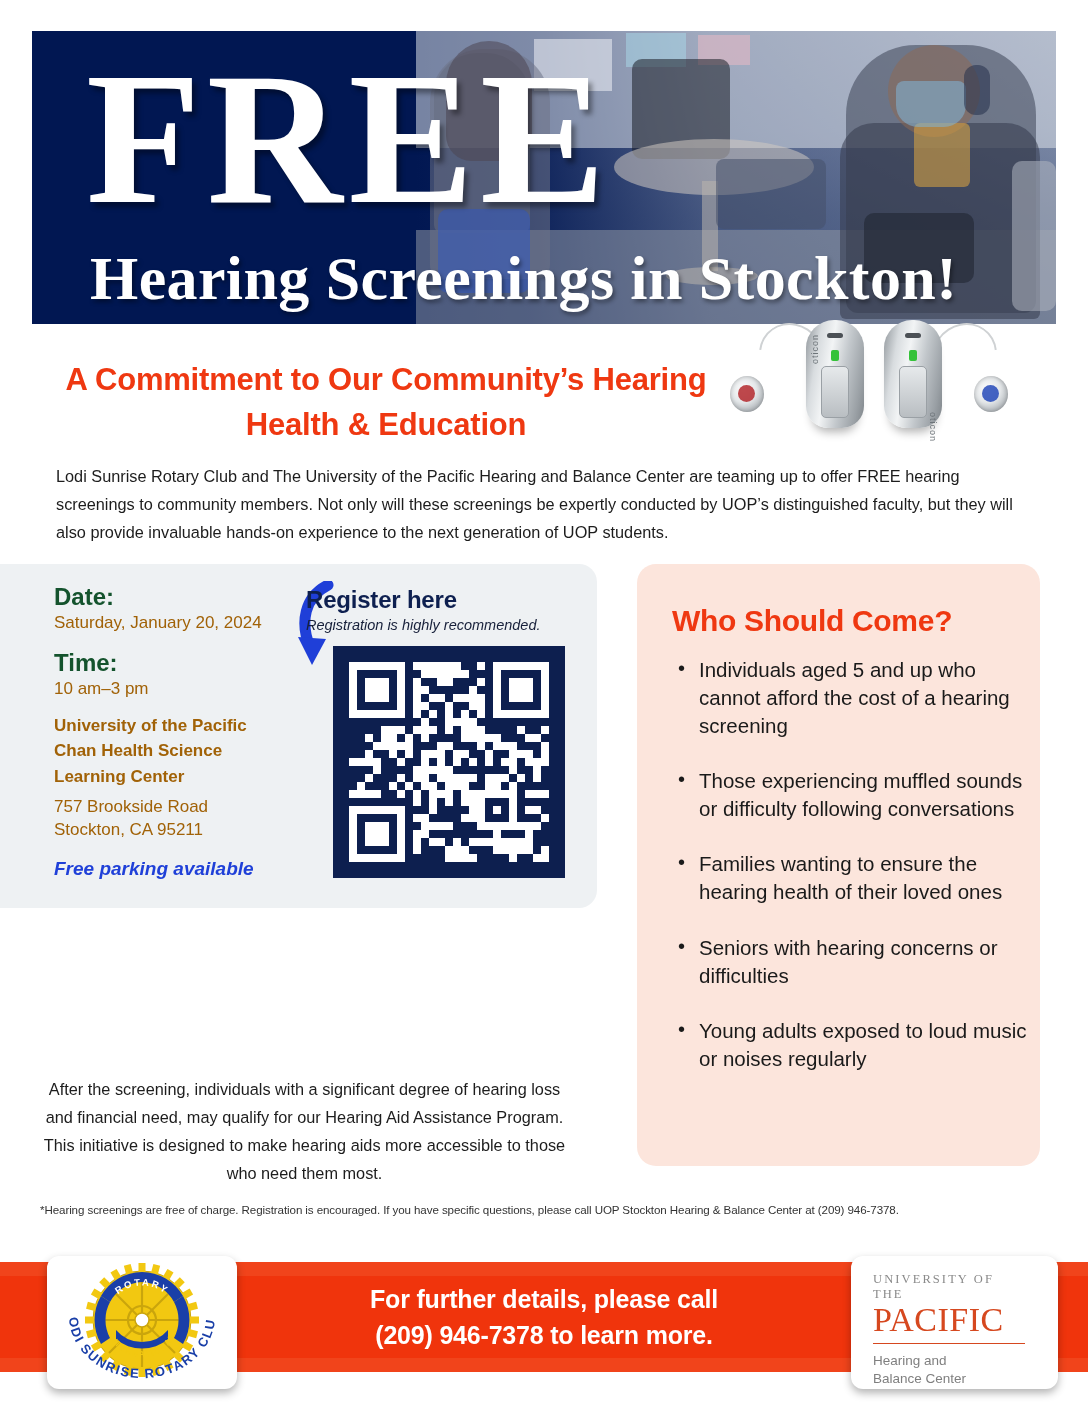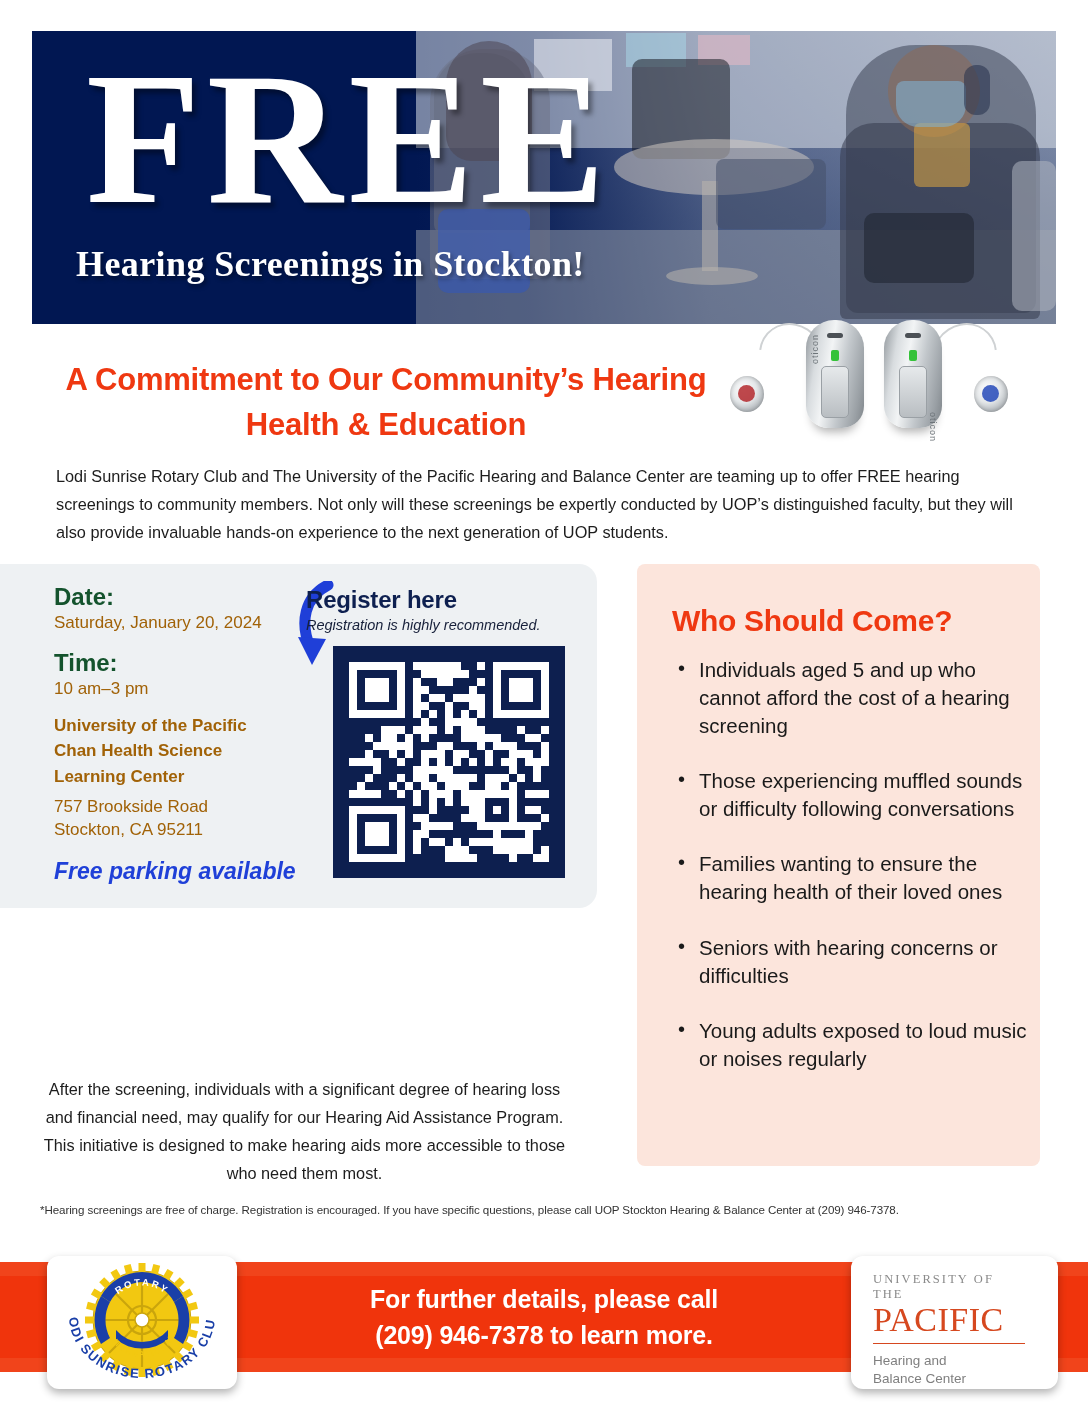--- a/index.html
+++ b/index.html
@@ -54,24 +54,24 @@
     font-family:"Liberation Serif", serif;
     font-weight:700;
     font-size:188px;
     line-height:.92;
     color:#ffffff;
     letter-spacing:6px;
     text-shadow:4px 5px 5px rgba(0,0,0,.38);
     z-index:4;
   }
   .hero-sub{
-    position:absolute;left:44px;top:212px;
+    position:absolute;left:58px;top:212px;
     font-family:"Liberation Serif", serif;
     font-weight:700;
-    font-size:36px;
+    font-size:62px;
     color:#ffffff;
     letter-spacing:.4px;
     text-shadow:2px 3px 4px rgba(0,0,0,.40);
     z-index:4;
   }
 
   
   .aids{
     position:absolute;left:716px;top:318px;width:344px;height:146px;
     z-index:6;
@@ -117,40 +117,40 @@
   .card-gray{
     position:absolute;left:0px;top:564px;width:597px;height:344px;
     background:#eef1f3;
     border-radius:0 18px 18px 0;
   }
   .dt-block{position:absolute;left:54px;top:18px;width:250px;}
   .lbl{font-size:24px;font-weight:700;color:#14532d;line-height:1.25;}
   .val{font-size:17px;color:#a16207;line-height:1.35;margin-bottom:13px;}
   .val.bold{font-weight:700;line-height:1.38;margin-bottom:2px;}
   .val.last{margin-bottom:0;}
-  .parking{font-size:23px;font-weight:700;font-style:italic;color:#1f40d8;margin-top:16px;}
+  .parking{font-size:19px;font-weight:700;font-style:italic;color:#1f40d8;margin-top:16px;}
 
   .reg-block{position:absolute;left:306px;top:22px;width:270px;}
   .reg-title{font-size:24px;font-weight:700;color:#0e2050;letter-spacing:-.2px;}
   .reg-sub{font-size:14.5px;font-style:italic;color:#17203a;margin-top:3px;}
 
   .curve-arrow{position:absolute;left:290px;top:17px;width:48px;height:92px;}
 
   .qr-wrap{position:absolute;left:333px;top:82px;width:232px;height:232px;
     background:#0d1f4f;padding:0;overflow:hidden;}
   .qr-grid{position:absolute;left:16px;top:16px;width:200px;height:200px;
     display:grid;grid-template-columns:repeat(25,1fr);grid-template-rows:repeat(25,1fr);}
   .qr-grid i{background:transparent;}
   .qr-grid i.on{background:#ffffff;}
 
   
   .card-pink{
     position:absolute;left:637px;top:564px;width:403px;height:602px;
     background:#fce5dc;
-    border-radius:8px;
+    border-radius:19px;
   }
   .pink-title{
     position:absolute;left:35px;top:40px;width:340px;
     font-size:30px;font-weight:700;color:#ef3811;letter-spacing:-.3px;
   }
   .pink-list{position:absolute;left:30px;top:92px;width:360px;margin:0;padding:0;list-style:none;}
   .pink-list li{
     position:relative;padding-left:32px;margin-bottom:27px;
     font-size:20.5px;line-height:1.37;color:#1a1a1a;
   }

